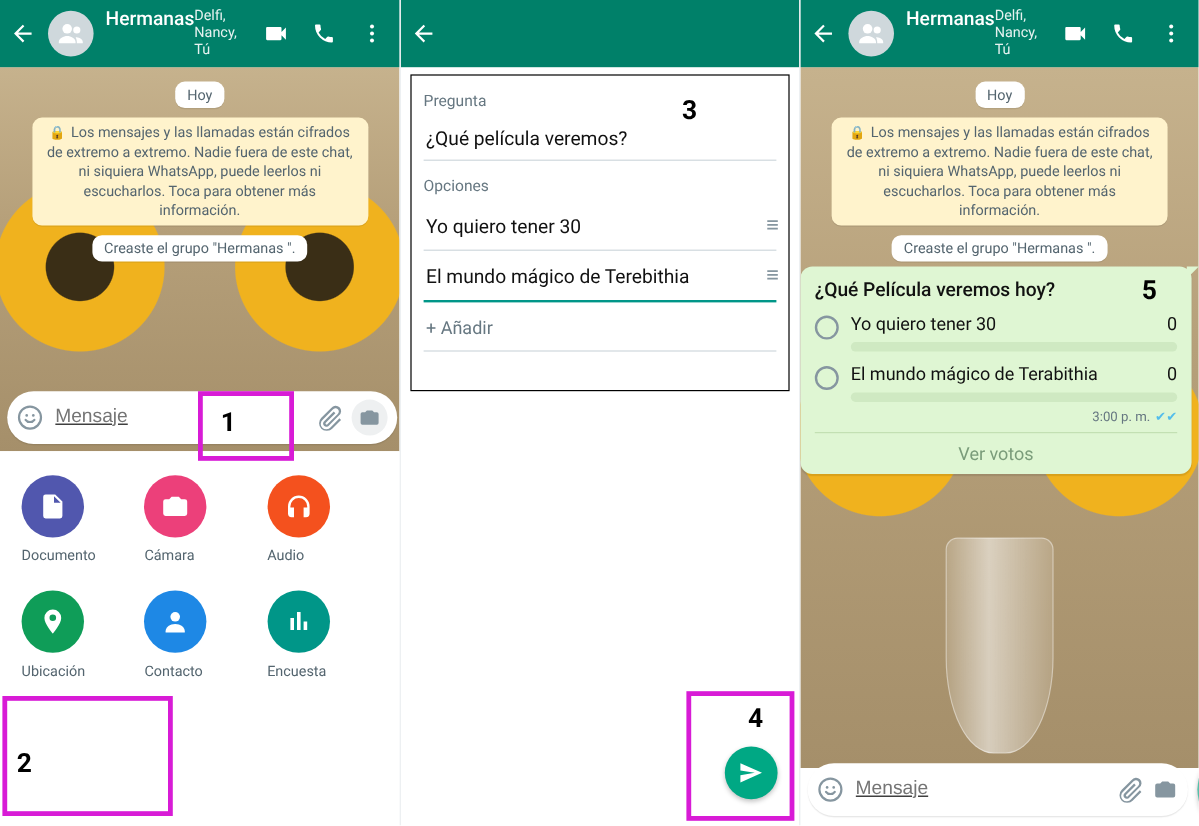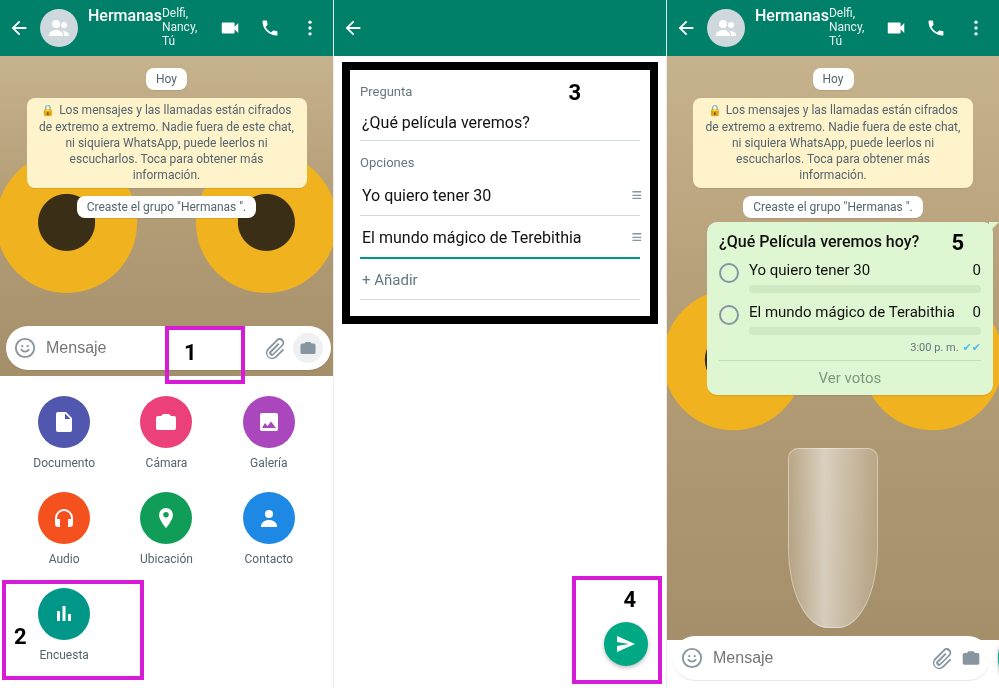--- a/index.html
+++ b/index.html
@@ -66,21 +66,21 @@
   .sys-col { position:absolute; top:60px; left:0; right:0; display:flex; flex-direction:column; align-items:center; gap:8px; padding:8px; z-index:2; }
   .chip {
     background:#fff; border-radius:8px; padding:4px 10px; font-size:12px; color:#54656f;
     box-shadow:0 1px 0 rgba(0,0,0,.08);
   }
   .chip.yellow { background: var(--bubble-yellow); max-width: 280px; text-align:center; line-height:1.35; }
   .lock { font-size:11px; margin-right:4px; }
 
   
   .compose {
-    position:absolute; left:6px; right:6px; display:flex; align-items:flex-end; gap:8px; z-index:3;
+    position:absolute; left:6px; right:6px; display:flex; align-items:flex-end; gap:8px; z-index:3;text-decoration:underline;
   }
   .compose .bubble-in {
     flex:1; background:#fff; border-radius:24px; height:44px; display:flex; align-items:center; padding:0 8px; gap:8px;
     box-shadow:0 1px 1px rgba(0,0,0,.1);
   }
   .compose input {
     flex:1; border:0; outline:0; font-size:16px; color:#3b4a54; background:transparent;
   }
   .compose .grey-ic { color:#8696a0; }
   .mic-fab, .send-fab {
@@ -88,54 +88,54 @@
     display:flex; align-items:center; justify-content:center;
     box-shadow:0 2px 4px rgba(0,0,0,.25);
   }
 
   
   .attach-panel {
     position:absolute; left:0; right:0; bottom:0; height:312px; background:#fff; z-index:2;
     padding: 20px 18px 16px; display:flex; flex-direction:column; justify-content:flex-start;
   }
   .attach-grid { display:grid; grid-template-columns: repeat(3, 1fr); gap:22px 10px; }
-  .attach { display:flex; flex-direction:column; align-items:center; gap:8px; font-size:12px; color:#54656f; }
+  .attach { display:flex; flex-direction:column; align-items:flex-start; gap:8px; font-size:12px; color:#54656f; }
   .attach .circ {
     width:52px; height:52px; border-radius:50%; display:flex; align-items:center; justify-content:center; color:#fff;
   }
   .c-purple{background:#5157ae;} .c-pink{background:#ec407a;} .c-violet{background:#ab47bc;}
   .c-orange{background:#f4511e;} .c-green{background:#0f9d58;} .c-blue{background:#1e88e5;}
   .c-teal{background:#009688;}
 
   
   .hl {
     position:absolute; border:4px solid #d81bd6; z-index:5; pointer-events:none;
   }
   .num {
     position:absolute; font-weight:700; font-size:22px; color:#000; z-index:6; pointer-events:none;
   }
 
   
   .form {
     position:absolute; top:62px; left:8px; right:8px; z-index:2;
-    border:8px solid #000000; padding:8px 10px 16px; background:#fff;
+    border:1px solid #000000; padding:8px 10px 32px; background:#fff;
   }
   .form .lbl { font-size:13px; color:#667781; margin:6px 0 4px; }
   .form .field {
     font-size:16px; color:#111; padding:10px 2px 8px; border-bottom:1px solid #cfd8dc;
   }
   .form .opt-row { display:flex; align-items:center; border-bottom:1px solid #cfd8dc; }
   .form .opt-row.active { border-bottom:2px solid #009688; }
   .form .opt-row span.txt { flex:1; font-size:16px; padding:12px 2px 10px; }
   .drag { color:#8696a0; font-size:18px; letter-spacing:-2px; }
   .form .add { font-size:15px; color:#667781; padding:12px 2px 10px; border-bottom:1px solid #cfd8dc; }
 
   
   .poll-bubble {
-    position:absolute; right:6px; top:222px; width:286px; background:var(--bubble);
+    position:absolute; right:6px; top:222px; width:326px; background:var(--bubble);
     border-radius:10px; padding:10px 12px 6px; z-index:3;
     box-shadow:0 1px 1px rgba(0,0,0,.1);
   }
   .poll-bubble::after{
     content:""; position:absolute; top:0; right:-6px; width:0; height:0;
     border-top:0 solid transparent; border-left:10px solid var(--bubble); border-bottom:10px solid transparent;
   }
   .poll-q { font-size:16px; font-weight:500; margin-bottom:10px; }
   .poll-opt { display:flex; align-items:flex-start; gap:10px; margin:10px 0 4px; }
   .poll-opt .radio {
@@ -237,28 +237,20 @@
       </div>
       <div class="attach">
         <div class="circ c-pink">
             <svg viewBox="0 0 24 24" width="24" height="24" fill="#fff">
               <path d="M12 15a3 3 0 1 0 0-6 3 3 0 0 0 0 6zm8-9h-3l-2-2H9L7 6H4a2 2 0 0 0-2 2v10a2 2 0 0 0 2 2h16a2 2 0 0 0 2-2V8a2 2 0 0 0-2-2z"></path>
             </svg>
           </div>
         <span>Cámara</span>
       </div>
       <div class="attach">
-        <div class="circ c-violet">
-            <svg viewBox="0 0 24 24" width="24" height="24" fill="#fff">
-              <path d="M21 19V5a2 2 0 0 0-2-2H5a2 2 0 0 0-2 2v14a2 2 0 0 0 2 2h14a2 2 0 0 0 2-2zM8 13l2.5 3 3.5-4.5L19 18H5z"></path>
-            </svg>
-          </div>
-        <span>Galería</span>
-      </div>
-      <div class="attach">
         <div class="circ c-orange">
             <svg viewBox="0 0 24 24" width="24" height="24" fill="#fff">
               <path d="M12 3a9 9 0 0 0-9 9v6a3 3 0 0 0 3 3h2v-8H5v-1a7 7 0 0 1 14 0v1h-3v8h2a3 3 0 0 0 3-3v-6a9 9 0 0 0-9-9z"></path>
             </svg>
           </div>
         <span>Audio</span>
       </div>
       <div class="attach">
         <div class="circ c-green">
             <svg viewBox="0 0 24 24" width="24" height="24" fill="#fff">

